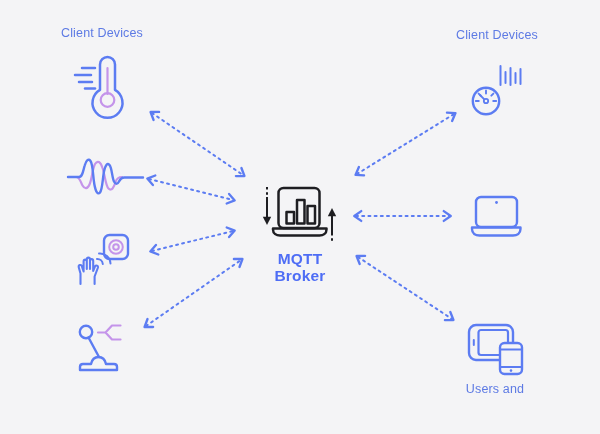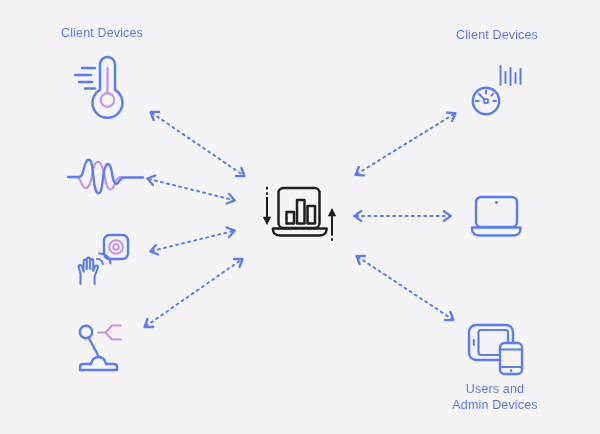--- a/index.html
+++ b/index.html
@@ -48,23 +48,26 @@
   <div class="lbl" style="left:60px; top:25px; width:84px;">
     <span>Client Devices</span>
   </div>
   <div class="lbl" style="left:455px; top:27px; width:84px;">
     <span>Client Devices</span>
   </div>
   <div class="lbl" style="left:47px; top:382px; width:100px;">
   </div>
   <div class="lbl" style="left:443px; top:381px; width:104px;text-align:center;">
     <span>Users and</span>
-    <span>Admin Devices</span>
   </div>
 
+  <div class="broker-lbl" style="left:260px; top:250px; width:80px;">
+    <span>MQTT</span>
+    <span>Broker</span>
+  </div>
 
   <div class="icon" style="left:255px; top:180px;">
     <svg width="90" height="70" viewBox="0 0 90 70">
       <g stroke="#1E1E22" stroke-width="2.5" fill="none" stroke-linejoin="round">
         <rect x="23.5" y="8" width="41" height="40" rx="5"></rect>
         <path d="M18 48.5 H71.5 V49.5 C71.5 53.8 68 55.5 64.5 55.5 H25 C21.5 55.5 18 53.8 18 49.5 Z"></path>
         <rect x="31.5" y="32" width="7.5" height="11.5"></rect>
         <rect x="42" y="20" width="7.5" height="23.5"></rect>
         <rect x="52.5" y="26" width="7.5" height="17.5"></rect>
       </g>

